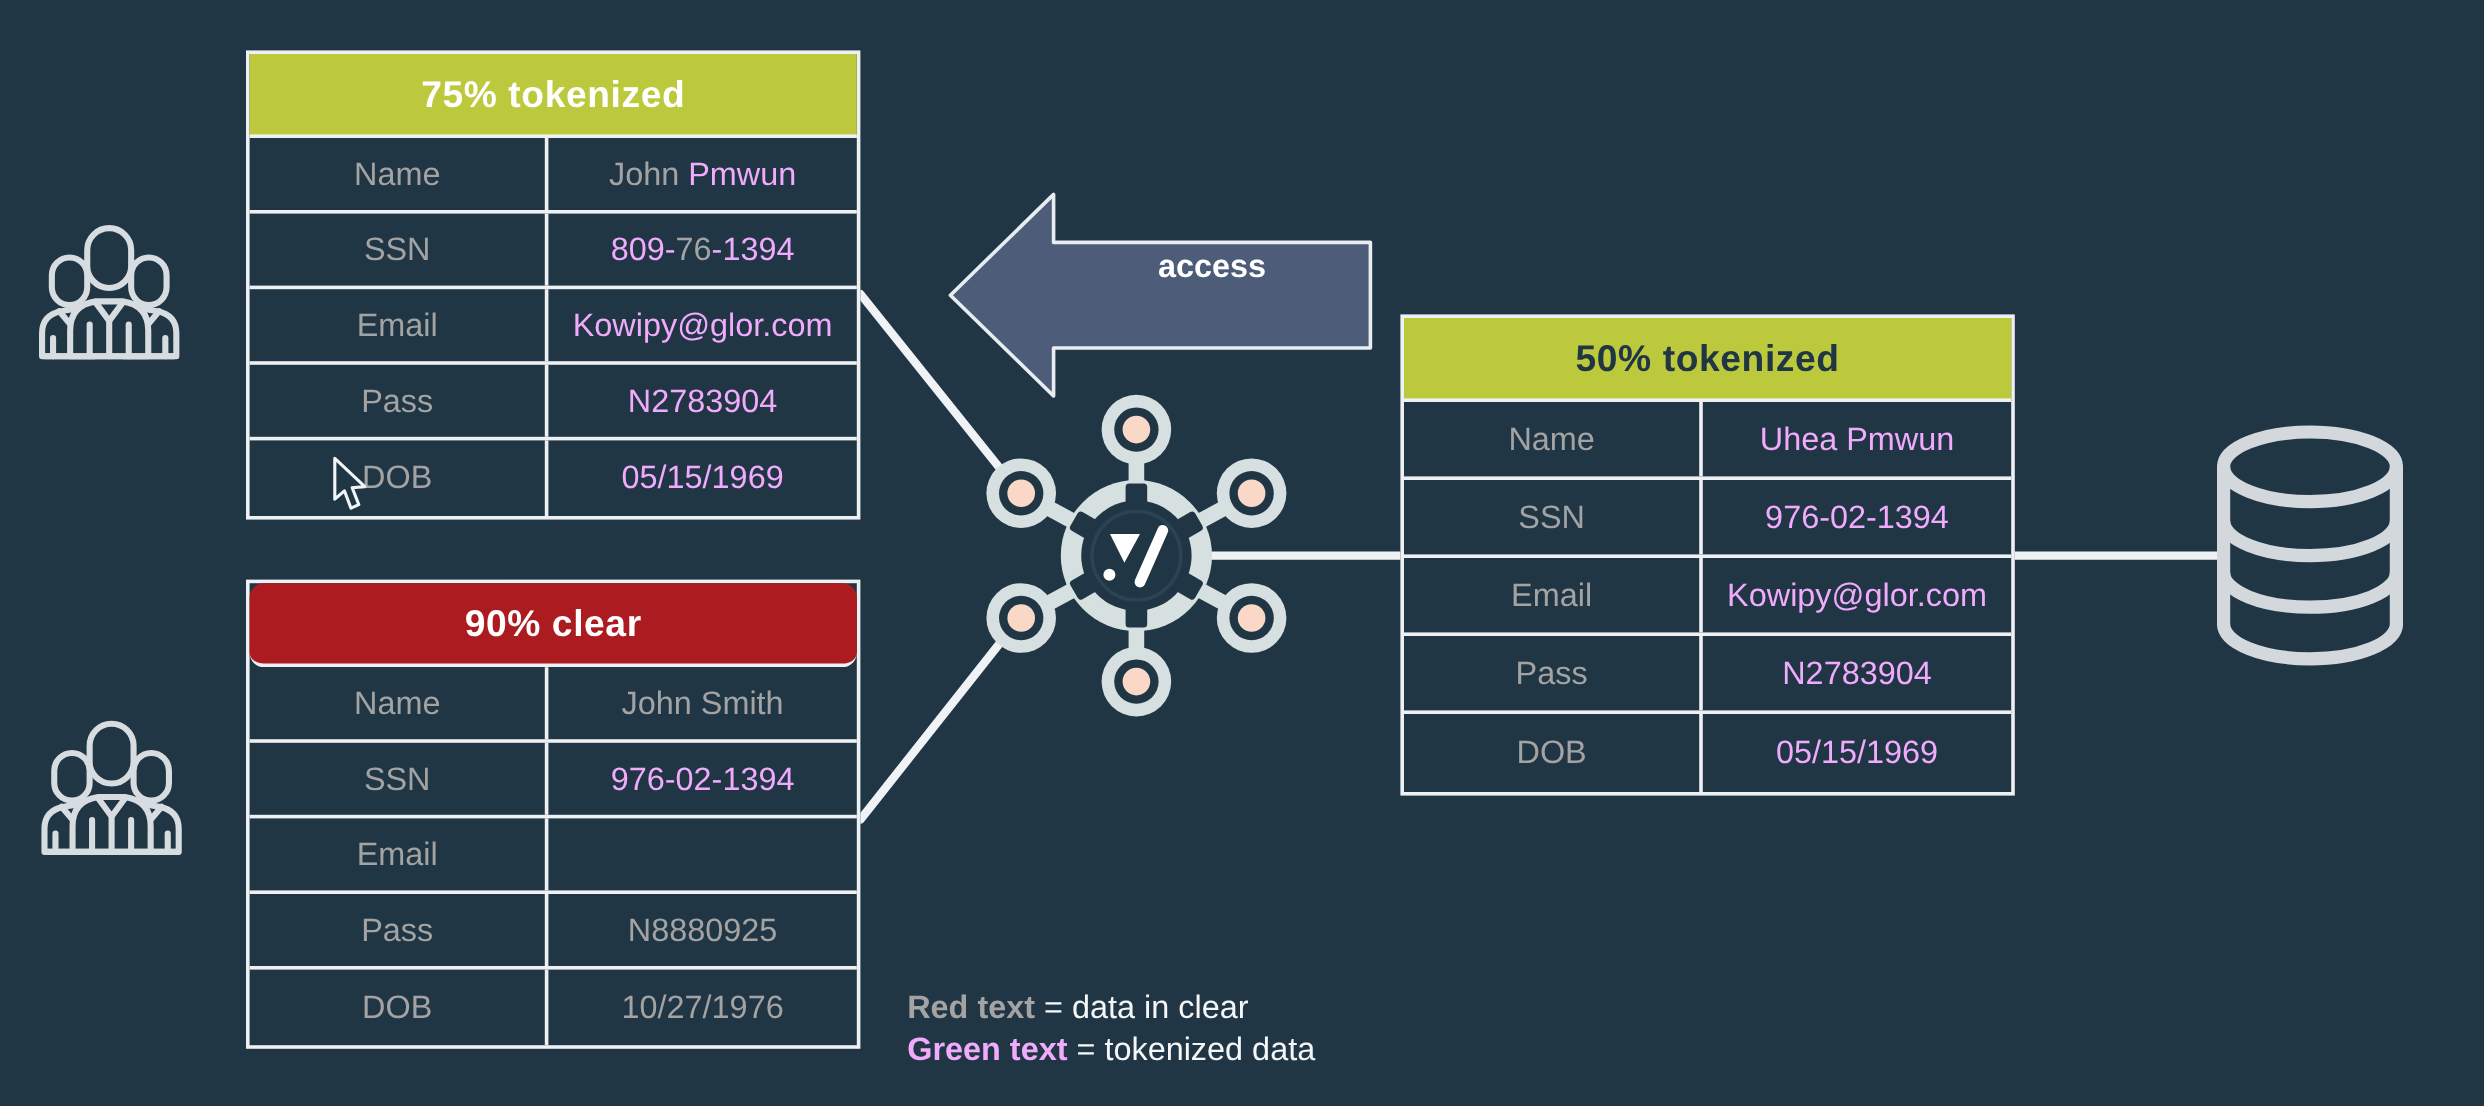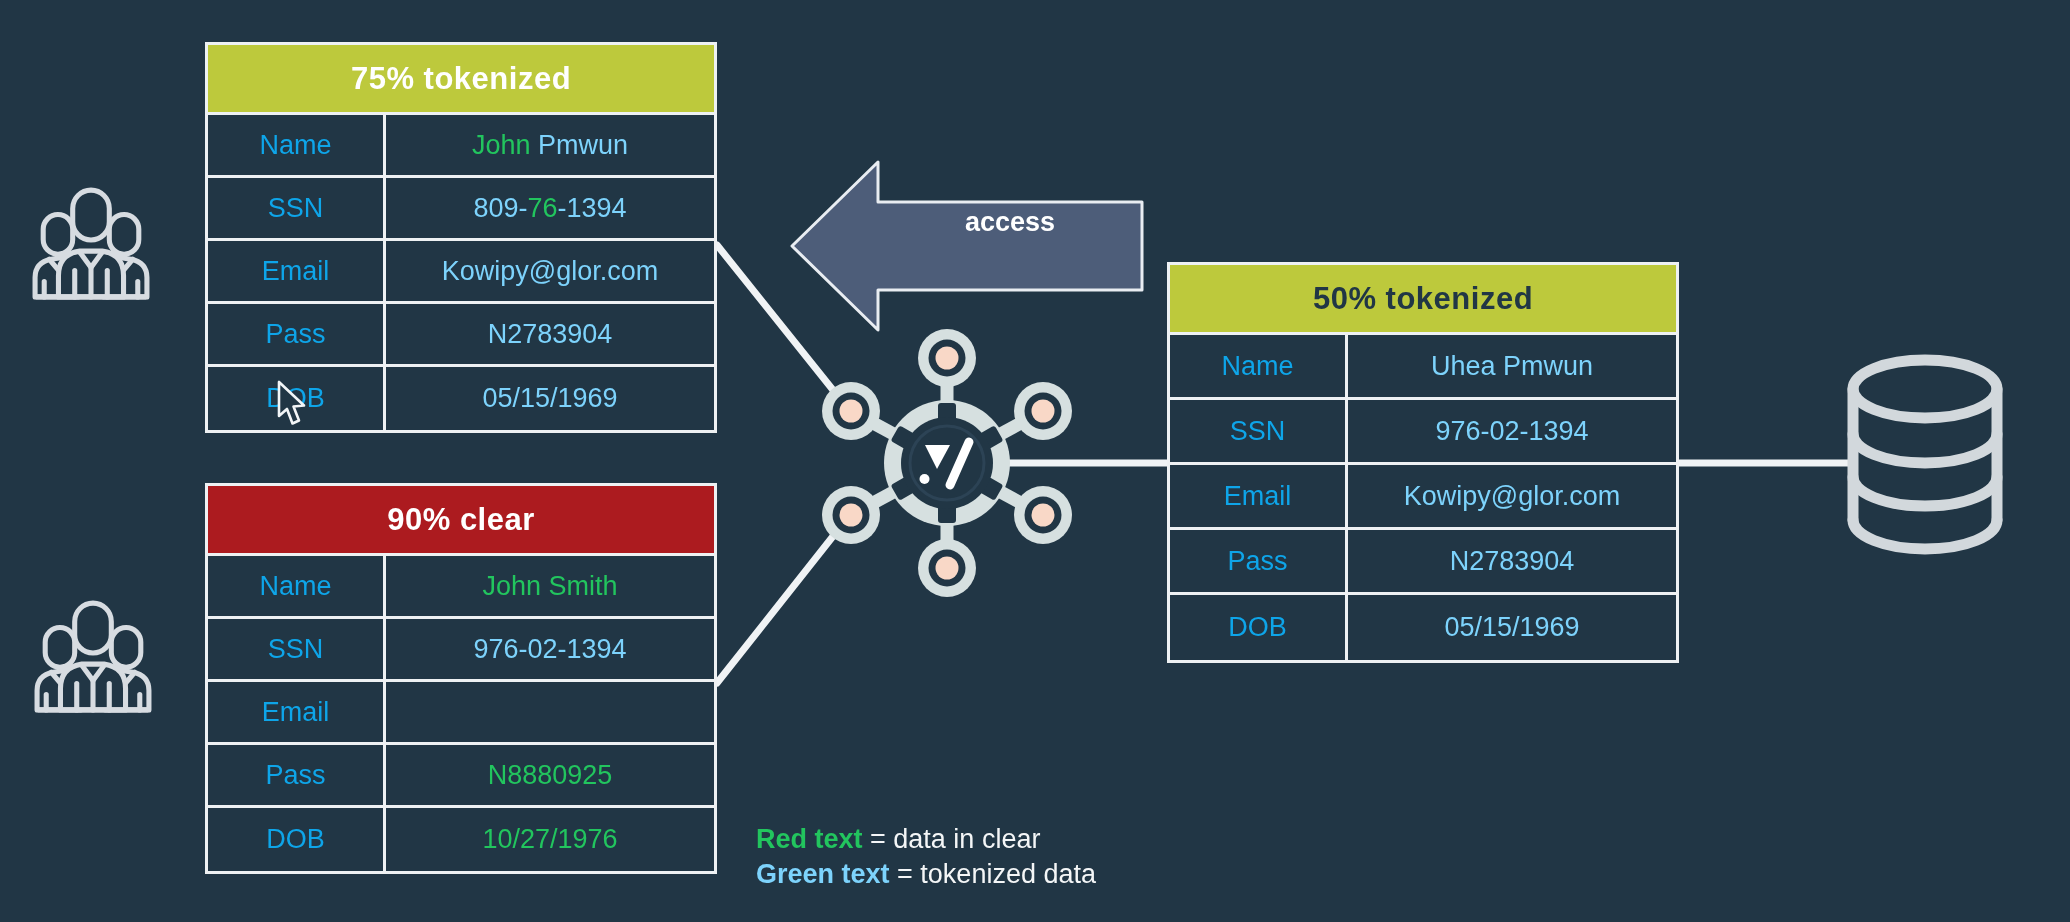--- a/index.html
+++ b/index.html
@@ -13,36 +13,36 @@
   .abs { position:absolute; }
 
   
   .dtable { position:absolute; width:512px; border:3px solid #eef1f3; background:#213645; }
   .thead {
     height:70px; display:flex; align-items:center; justify-content:center;
     font-weight:700; font-size:31px; color:#ffffff; border-bottom:3px solid #eef1f3;
     letter-spacing:0.5px;
   }
   .thead.tokenized { background:#bdc93c; }
-  .thead.clear { background:#ac1b1f; }
+  .thead.clear { background:#ac1b1f;border-radius:12px; }
   .thead.darktext { color:#213645; }
   .trow { display:flex; height:63px; border-bottom:3px solid #eef1f3; }
   .t3 .trow { height:65px; }
   .trow:last-child { border-bottom:none; }
   .tlabel {
-    width:178px; border-right:3px solid #eef1f3;
+    width:249px; border-right:3px solid #eef1f3;
     display:flex; align-items:center; justify-content:center;
-    color:#0ea5e9; font-size:27px;
+    color:#a3a3a3; font-size:27px;
   }
   .tvalue {
     flex:1; display:flex; align-items:center; justify-content:center;
     font-size:27px; white-space:pre;
   }
-  [data-color="red"]   { color:#22c55e; }
-  [data-color="green"] { color:#7dd3fc; }
+  [data-color="red"]   { color:#a3a3a3; }
+  [data-color="green"] { color:#f0abfc; }
 
   
   .arrow-label {
     position:absolute; left:872px; top:201px; width:276px;
     text-align:center; color:#ffffff; font-size:27px; font-weight:600;
     line-height:42px;
   }
 
   
   .legend { position:absolute; left:756px; top:822px; font-size:27px; line-height:35px; color:#f4f6f7; }

